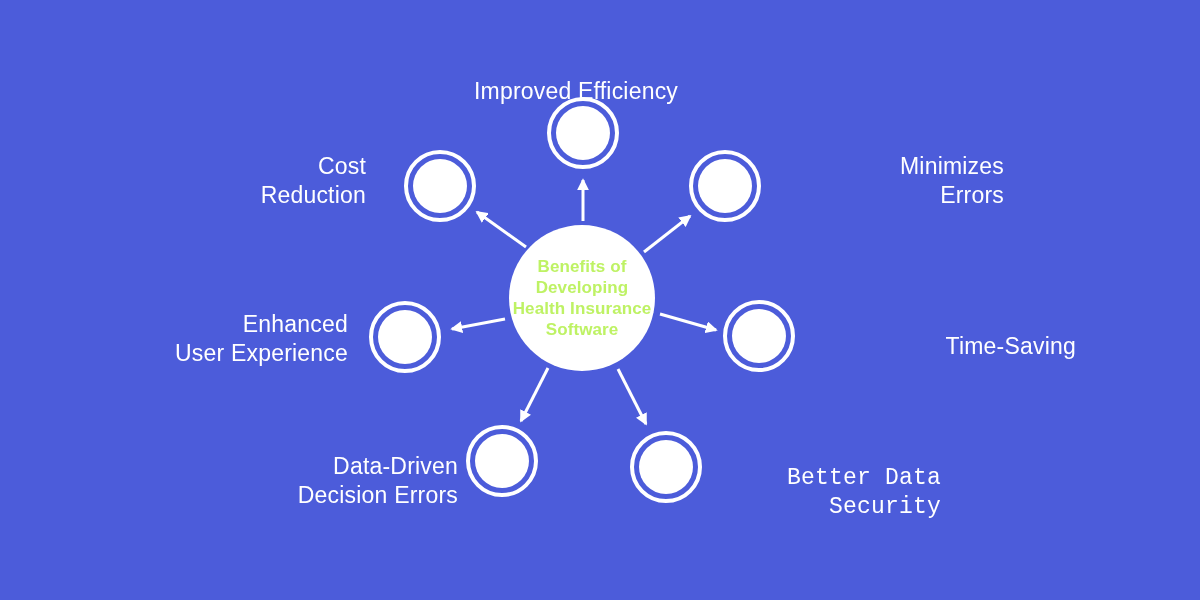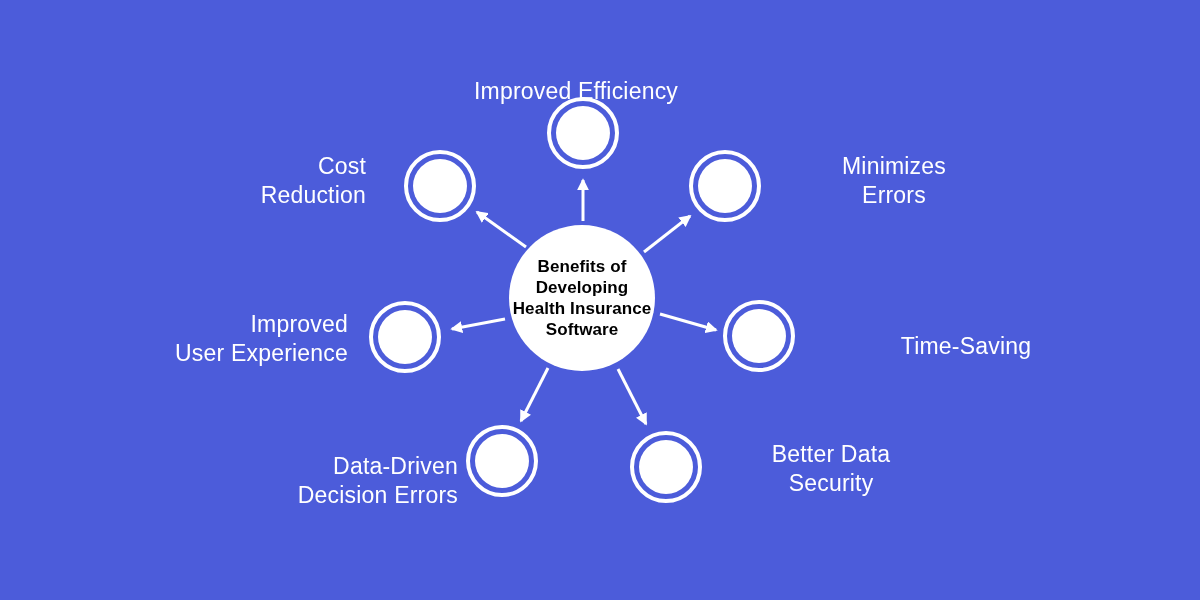--- a/index.html
+++ b/index.html
@@ -25,29 +25,29 @@
   }
   .node-label {
     position: absolute;
     color: #ffffff;
     font-size: 23px;
     line-height: 29px;
     white-space: pre-line;
     letter-spacing: 0.2px;
   }
   .label-center { text-align: center; }
-  .label-left   { text-align: center; }
+  .label-left   { text-align: right; }
   .label-right  { text-align: right; }
   .center-label {
     position: absolute;
     left: 497px;
     top: 256px;
     width: 170px;
     text-align: center;
-    color: #000000;
+    color: #bef264;
     font-size: 17px;
     line-height: 21px;
     font-weight: bold;
     white-space: pre-line;
     letter-spacing: 0.1px;
   }
 </style>
 </head>
 <body>
 
@@ -110,24 +110,24 @@
 Software</div>
 
   <div class="node-label label-center" style="left:416px; top:77px; width:320px;">Improved Efficiency</div>
 
   <div class="node-label label-right" style="left:166px; top:152px; width:200px;">Cost
 Reduction</div>
 
   <div class="node-label label-left" style="left:784px; top:152px; width:220px;">Minimizes
 Errors</div>
 
-  <div class="node-label label-right" style="left:128px; top:310px; width:220px;">Improved
+  <div class="node-label label-right" style="left:128px; top:310px; width:220px;">Enhanced
 User Experience</div>
 
   <div class="node-label label-left" style="left:808px; top:332px; width:220px;margin-left:48px;">Time-Saving</div>
 
   <div class="node-label label-right" style="left:238px; top:452px; width:220px;">Data-Driven
 Decision Errors</div>
 
-  <div class="node-label label-left" style="left:721px; top:440px; width:220px;">Better Data
+  <div class="node-label label-left" style="left:721px; top:464px; width:220px;font-family:Liberation Mono, monospace;">Better Data
 Security</div>
 
 </div>
 
 </body></html>

